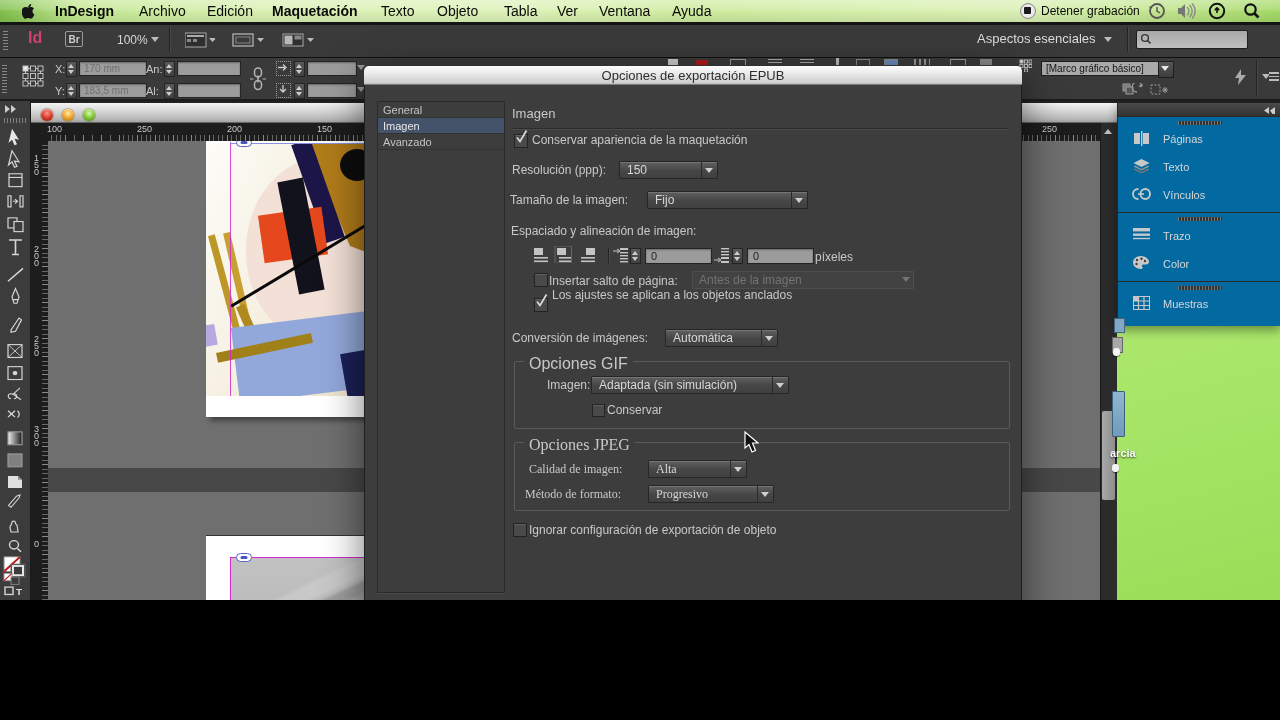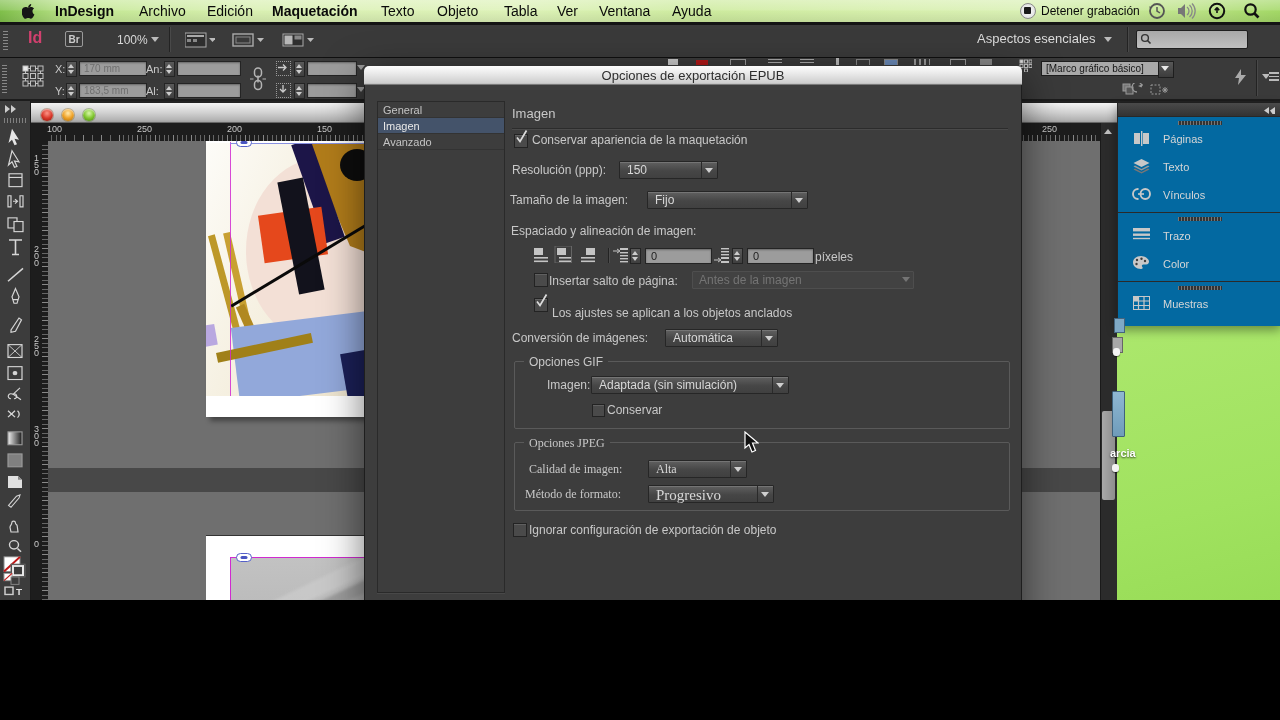--- a/index.html
+++ b/index.html
@@ -10,21 +10,21 @@
 .tri-u{width:0;height:0;border-left:4px solid transparent;border-right:4px solid transparent;border-bottom:5px solid #ccc;}
 .tri-r{width:0;height:0;border-top:5px solid transparent;border-bottom:5px solid transparent;border-left:6px solid #bbb;}
 .tri-l{width:0;height:0;border-top:5px solid transparent;border-bottom:5px solid transparent;border-right:6px solid #bbb;}
 .fld{background:#9c9c9c;border:1px solid #242424;box-shadow:inset 0 1px 2px rgba(0,0,0,.35);}
 .ddl{background:linear-gradient(#606060,#464646 55%,#404040);border:1px solid #262626;border-radius:1px;box-shadow:inset 0 1px 0 rgba(255,255,255,.14);}
 .ddl .arr{position:absolute;right:0;top:0;bottom:0;width:15px;border-left:1px solid #2a2a2a;}
 .ddl .arr:after{content:"";position:absolute;left:3px;top:6px;width:0;height:0;border-left:4px solid transparent;border-right:4px solid transparent;border-top:5px solid #cfcfcf;}
 .cb{width:12px;height:12px;background:#4a4a4a;border:1px solid #232323;box-shadow:inset 0 1px 0 rgba(255,255,255,.12);}
 .lbl{color:#c8c8c8;font-size:12px;white-space:nowrap;}
 .grpbox{border:1px solid #5a5a5a;border-radius:2px;}
-.grplbl{position:absolute;top:-7px;left:9px;background:#3d3d3d;padding:0 5px;color:#c8c8c8;font-size:12px;white-space:nowrap;}
+.grplbl{position:absolute;top:-7px;left:9px;background:#3d3d3d;padding:0 5px;color:#c8c8c8;font-size:16px;white-space:nowrap;}
 .btn{background:linear-gradient(#636363,#4a4a4a 50%,#444);border:1px solid #272727;border-radius:3px;color:#d8d8d8;font-size:12px;text-align:center;box-shadow:inset 0 1px 0 rgba(255,255,255,.18);}
 .sep-v{width:1px;background:#232323;box-shadow:1px 0 0 rgba(255,255,255,.08);}
 .spin{width:9px;height:14px;background:linear-gradient(#5a5a5a,#3f3f3f);border:1px solid #242424;}
 .spin:before{content:"";position:absolute;left:1px;top:2px;border-left:3px solid transparent;border-right:3px solid transparent;border-bottom:4px solid #ccc;}
 .spin:after{content:"";position:absolute;left:1px;bottom:2px;border-left:3px solid transparent;border-right:3px solid transparent;border-top:4px solid #ccc;}
 .mitem{position:absolute;top:0;height:22px;line-height:22px;color:#0a0a0a;font-size:14px;}
 .guide-m{background:#d02ad0;}
 .guide-c{background:#28d8c8;}
 .guide-v{background:#9a4ad0;}
 .dockitem{position:absolute;color:#d6d6d6;font-size:11px;}
@@ -590,21 +590,21 @@
  <div class="cb a" style="left:170px;top:207px;"></div>
  <div class="a lbl" style="left:185px;top:208px;">Insertar salto de página:</div>
  <div class="a" style="left:328px;top:205px;width:220px;height:16px;background:#424242;border:1px solid #4e4e4e;border-radius:1px;">
    <span style="position:absolute;left:6px;top:1px;color:#747474;font-size:12px;">Antes de la imagen</span>
    <span style="position:absolute;right:3px;top:5px;border-left:4px solid transparent;border-right:4px solid transparent;border-top:5px solid #747474;"></span>
  </div>
  <div class="cb a" style="left:170px;top:232px;"></div>
  <svg class="a" style="left:171px;top:227px;" width="13" height="15" viewBox="0 0 13 15">
         <path d="M2 8.5l3 4L11.5 1.5" fill="none" stroke="#dcdcdc" stroke-width="1.7"></path>
       </svg>
- <div class="a lbl" style="left:188px;top:240px;">Los ajustes se aplican a los objetos anclados</div>
+ <div class="a lbl" style="left:188px;top:222px;">Los ajustes se aplican a los objetos anclados</div>
  <div class="a lbl" style="left:148px;top:265px;">Conversión de imágenes:</div>
  <div class="ddl a" style="left:301px;top:263px;width:111px;height:16px;">
         <span style="position:absolute;left:7px;top:1px;color:#d8d8d8;font-size:12px;">Automática</span>
         <span class="arr"></span>
       </div>
  <div class="grpbox a" style="left:150px;top:295px;width:494px;height:66px;">
    <span class="grplbl">Opciones GIF</span>
    <div class="a lbl" style="left:32px;top:16px;">Imagen:</div>
    <div class="ddl a" style="left:76px;top:14px;width:196px;height:16px;">
           <span style="position:absolute;left:7px;top:1px;color:#d8d8d8;font-size:12px;">Adaptada (sin simulación)</span>
@@ -615,21 +615,21 @@
  </div>
  <div class="grpbox a" style="left:150px;top:376px;width:494px;height:67px;font-family:Liberation Serif, serif;">
    <span class="grplbl">Opciones JPEG</span>
    <div class="a lbl" style="left:14px;top:19px;">Calidad de imagen:</div>
    <div class="ddl a" style="left:133px;top:17px;width:97px;height:16px;">
           <span style="position:absolute;left:7px;top:1px;color:#d8d8d8;font-size:12px;">Alta</span>
           <span class="arr"></span>
         </div>
    <div class="a lbl" style="left:10px;top:44px;">Método de formato:</div>
    <div class="ddl a" style="left:133px;top:42px;width:124px;height:16px;">
-          <span style="position:absolute;left:7px;top:1px;color:#d8d8d8;font-size:15px;">Progresivo</span>
+          <span style="position:absolute;left:7px;top:1px;color:#d8d8d8;font-size:12px;">Progresivo</span>
           <span class="arr"></span>
         </div>
  </div>
  <div class="cb a" style="left:149px;top:457px;"></div>
  <div class="a lbl" style="left:165px;top:457px;">Ignorar configuración de exportación de objeto</div>
  <div class="btn a" style="left:450px;top:543px;width:84px;height:17px;line-height:17px;">Cancelar</div>
  <div class="btn a" style="left:545px;top:543px;width:90px;height:17px;line-height:17px;">OK</div>
 </div>
 
 <div class="a" style="left:1114px;top:318px;width:9px;height:13px;background:#7fa9c5;border:1px solid #44657e;"></div>

